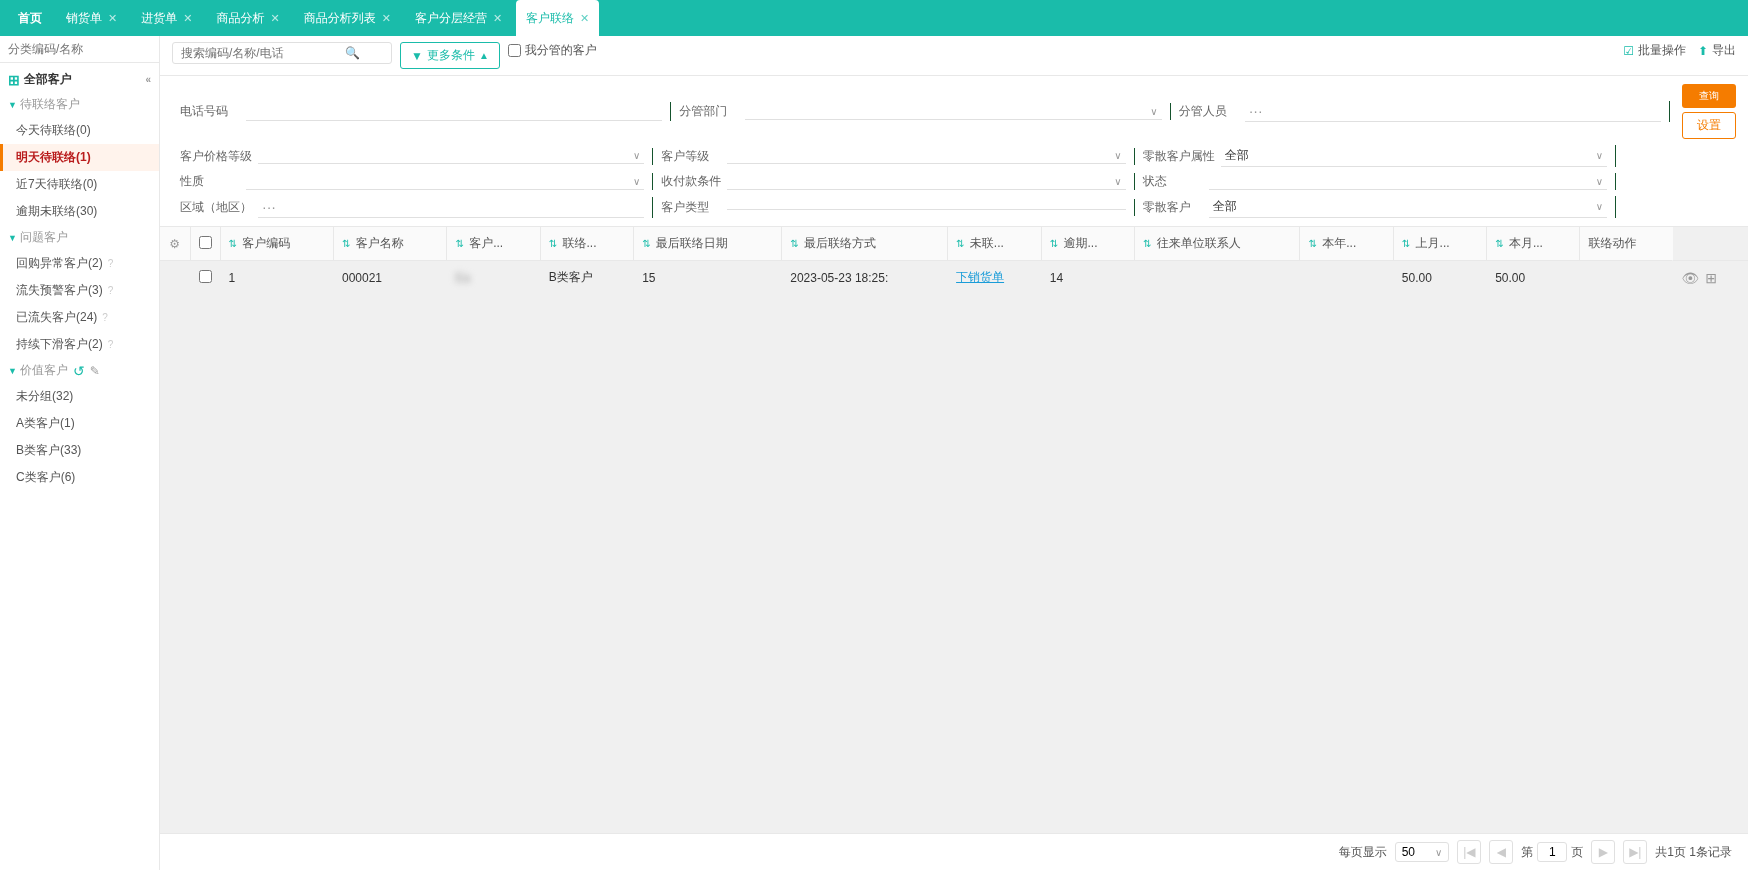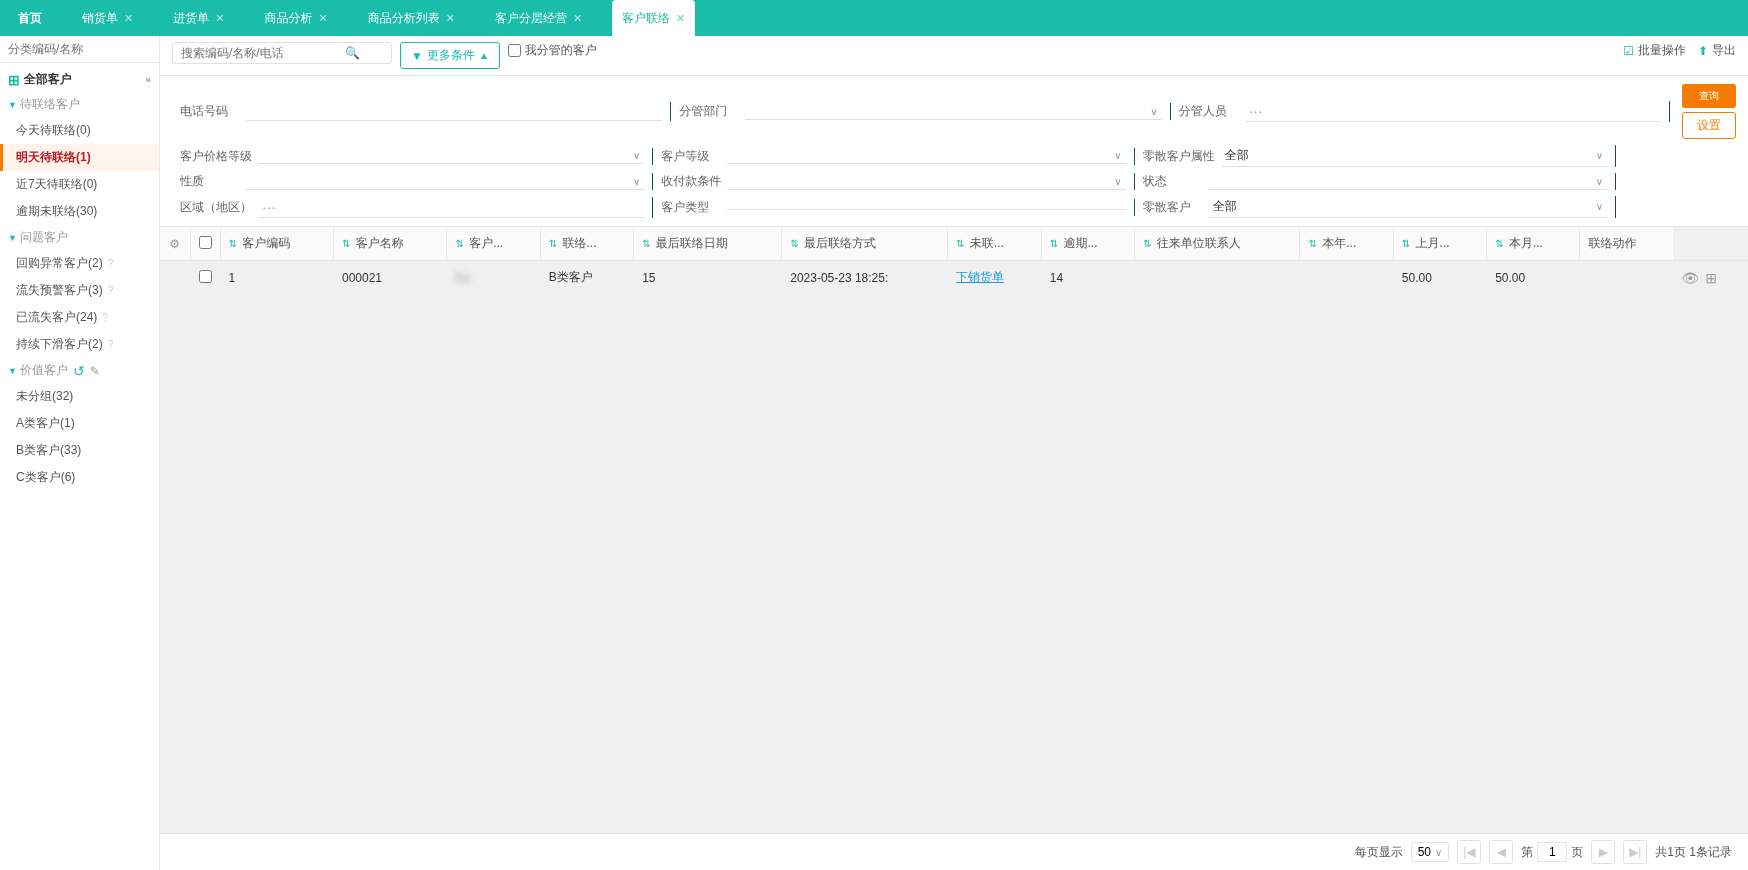--- a/index.html
+++ b/index.html
@@ -5,21 +5,21 @@
     * { box-sizing: border-box; margin: 0; padding: 0; font-family: 'Microsoft YaHei', Arial, sans-serif; font-size: 12px; }
     body { background: #f0f0f0; overflow: hidden; }
 
     
     .top-nav {
       display: flex;
       align-items: center;
       background: #1abcaa;
       height: 36px;
       padding: 0 8px;
-      gap: 20px;
+      gap: 4px;
     }
     .nav-item {
       display: flex;
       align-items: center;
       padding: 0 10px;
       height: 36px;
       color: #fff;
       cursor: pointer;
       font-size: 13px;
       white-space: nowrap;
@@ -282,21 +282,21 @@
       border-top: 1px solid #e8e8e8;
       gap: 8px;
     }
     .pagination-label { color: #555; }
     .page-size-select {
       display: flex;
       align-items: center;
       border: 1px solid #e0e0e0;
       border-radius: 3px;
       padding: 2px 6px;
-      gap: 4px;
+      gap: 20px;
       cursor: pointer;
     }
     .page-nav-btn {
       display: flex;
       align-items: center;
       justify-content: center;
       width: 24px;
       height: 24px;
       border: 1px solid #e0e0e0;
       border-radius: 3px;

